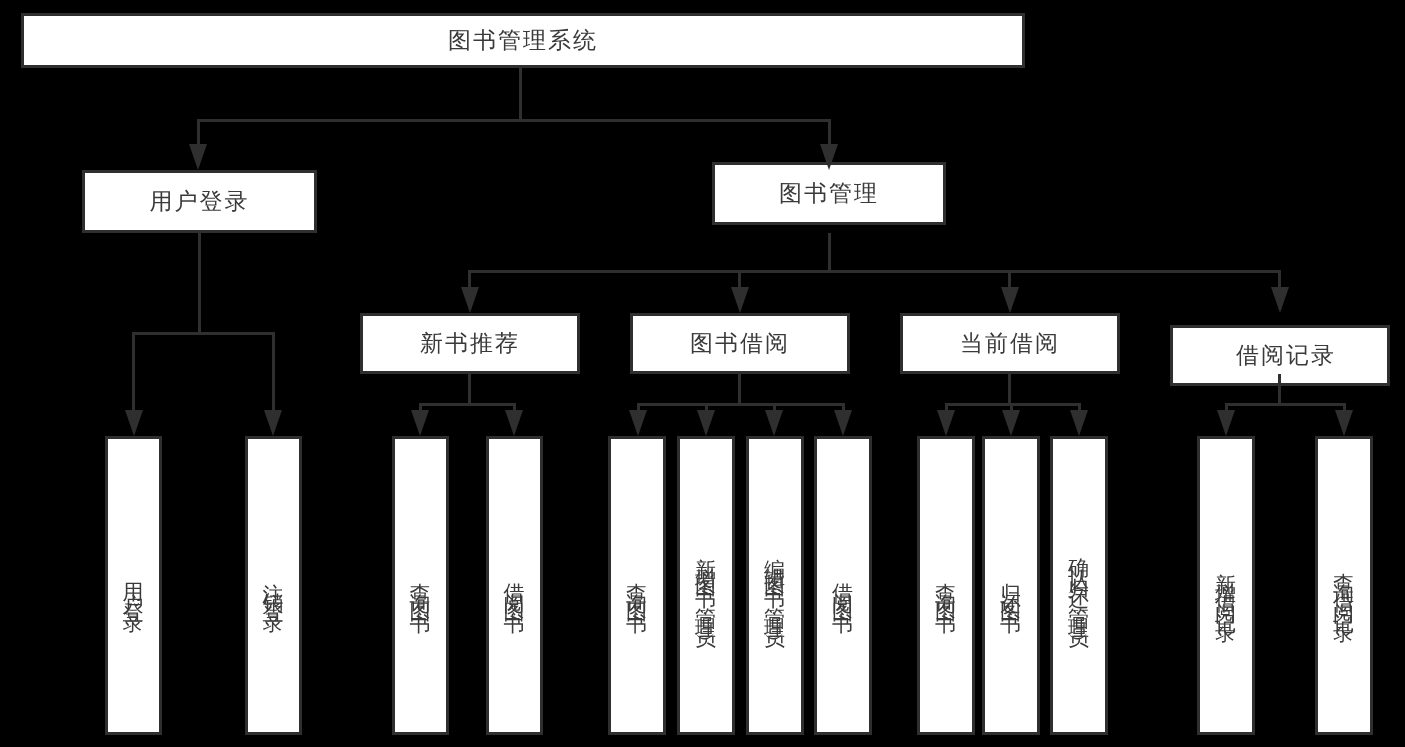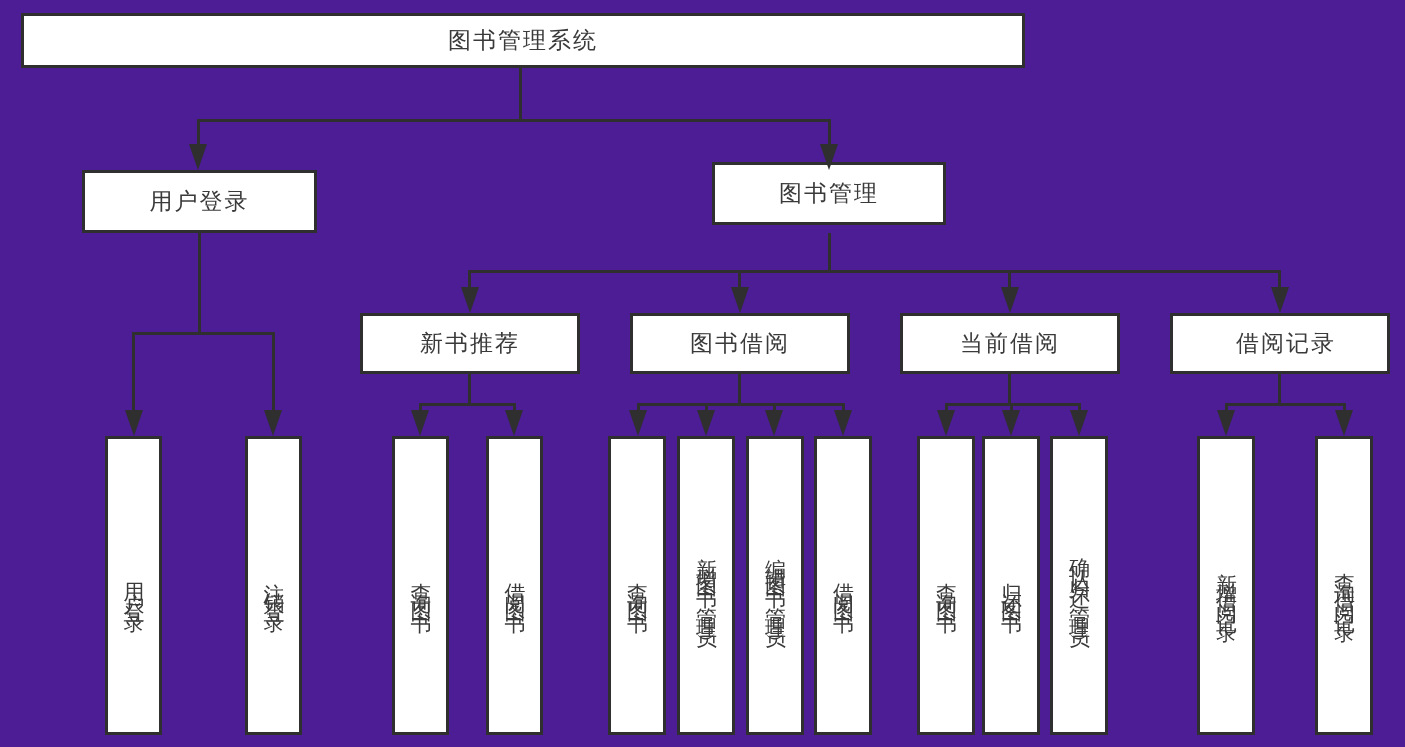--- a/index.html
+++ b/index.html
@@ -1,21 +1,21 @@
 <!DOCTYPE html>
 <html><head>
 <meta charset="utf-8">
 <style>
   html, body { margin: 0; padding: 0; background: #ffffff; }
   .canvas {
     position: relative;
     width: 1405px;
     height: 747px;
-    background: #4c1d95;
-    font-family: Liberation Serif, serif;
+    background: #000000;
+    font-family: Liberation Sans, sans-serif;
     overflow: hidden;
   }
   .node {
     position: absolute;
     box-sizing: border-box;
     border: 3px solid #2f2f2f;
     background: #ffffff;
     display: flex;
     align-items: center;
     justify-content: center;
@@ -58,21 +58,21 @@
   <div class="node h" style="left:82px;top:170px;width:235px;height:63px;">用户登录</div>
 
   <div class="node h" style="left:712px;top:162px;width:234px;height:63px;">图书管理</div>
 
   <div class="node h" style="left:360px;top:313px;width:220px;height:61px;">新书推荐</div>
 
   <div class="node h" style="left:900px;top:313px;width:220px;height:61px;">当前借阅</div>
 
   <div class="node h" style="left:630px;top:313px;width:220px;height:61px;">图书借阅</div>
 
-  <div class="node h" style="left:1170px;top:313px;width:220px;height:61px;padding-left:12px;">借阅记录</div>
+  <div class="node h" style="left:1170px;top:325px;width:220px;height:61px;padding-left:12px;">借阅记录</div>
 
   <div class="node v" style="left:105px;top:436px;width:57px;height:299px;">
     <span>用户登录</span>
   </div>
 
   <div class="node v" style="left:245px;top:436px;width:57px;height:299px;">
     <span>注销登录</span>
   </div>
 
   <div class="node v" style="left:392px;top:436px;width:57px;height:299px;">

